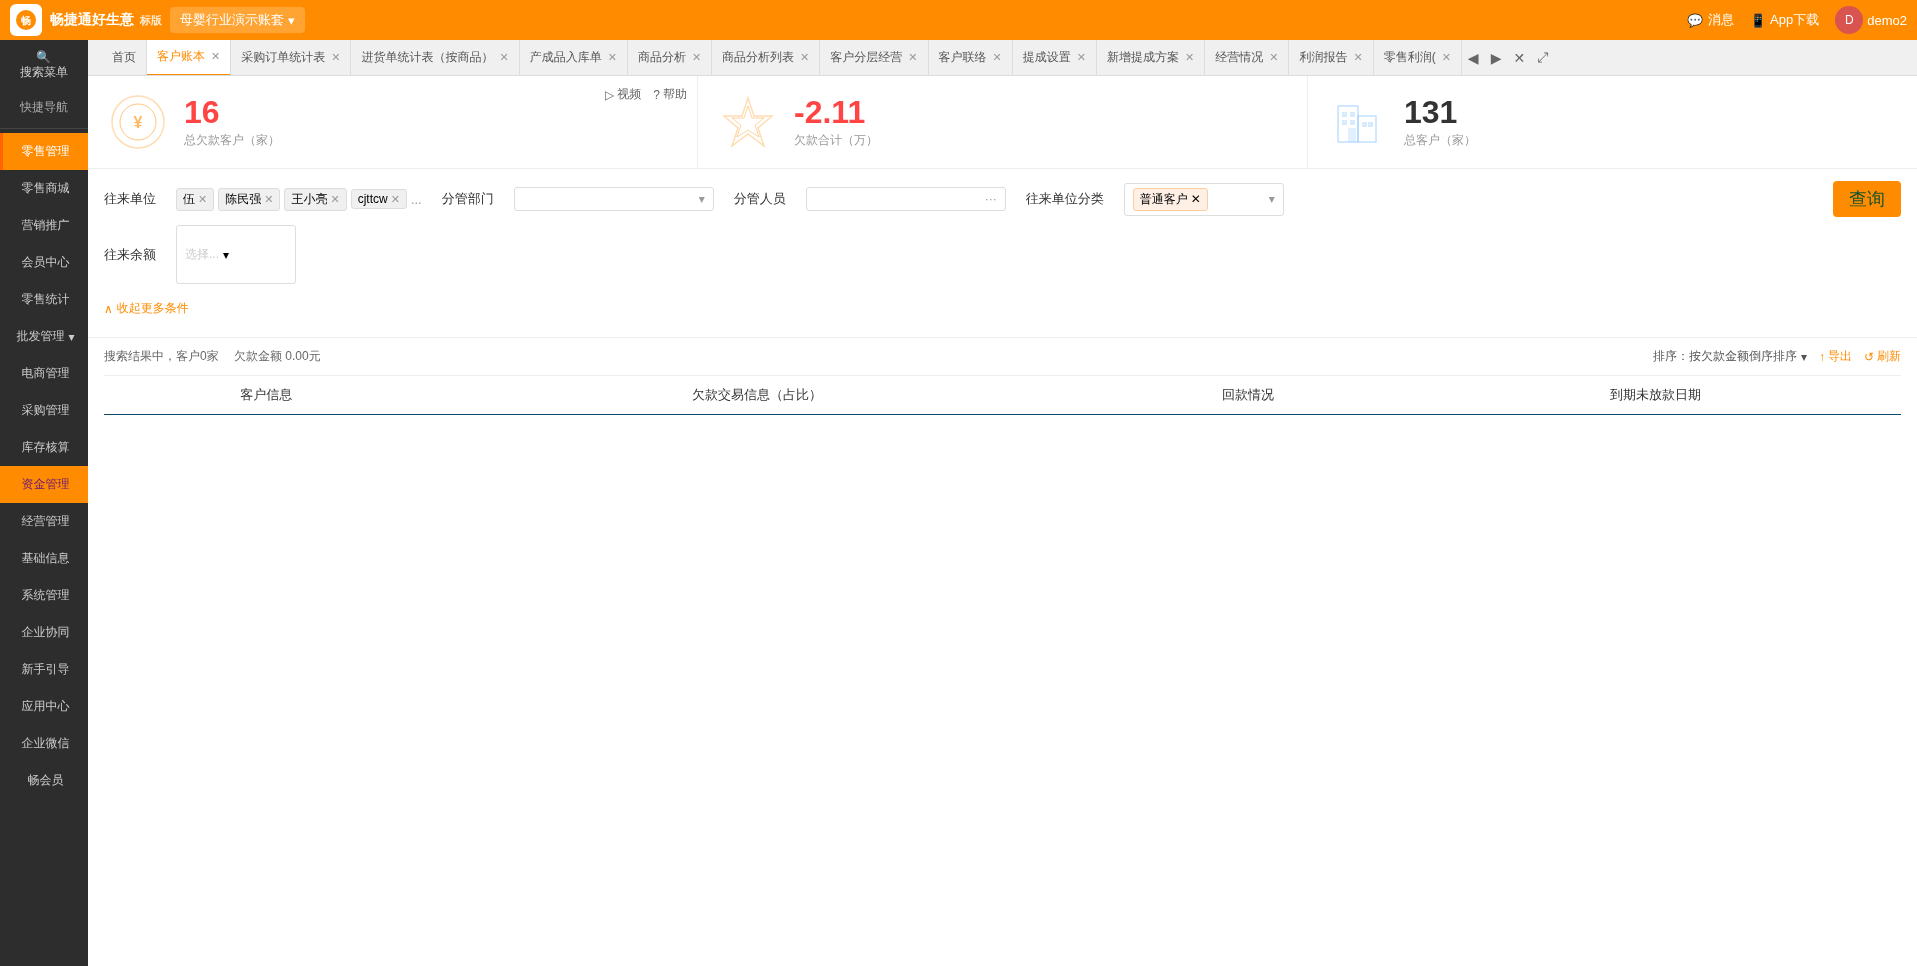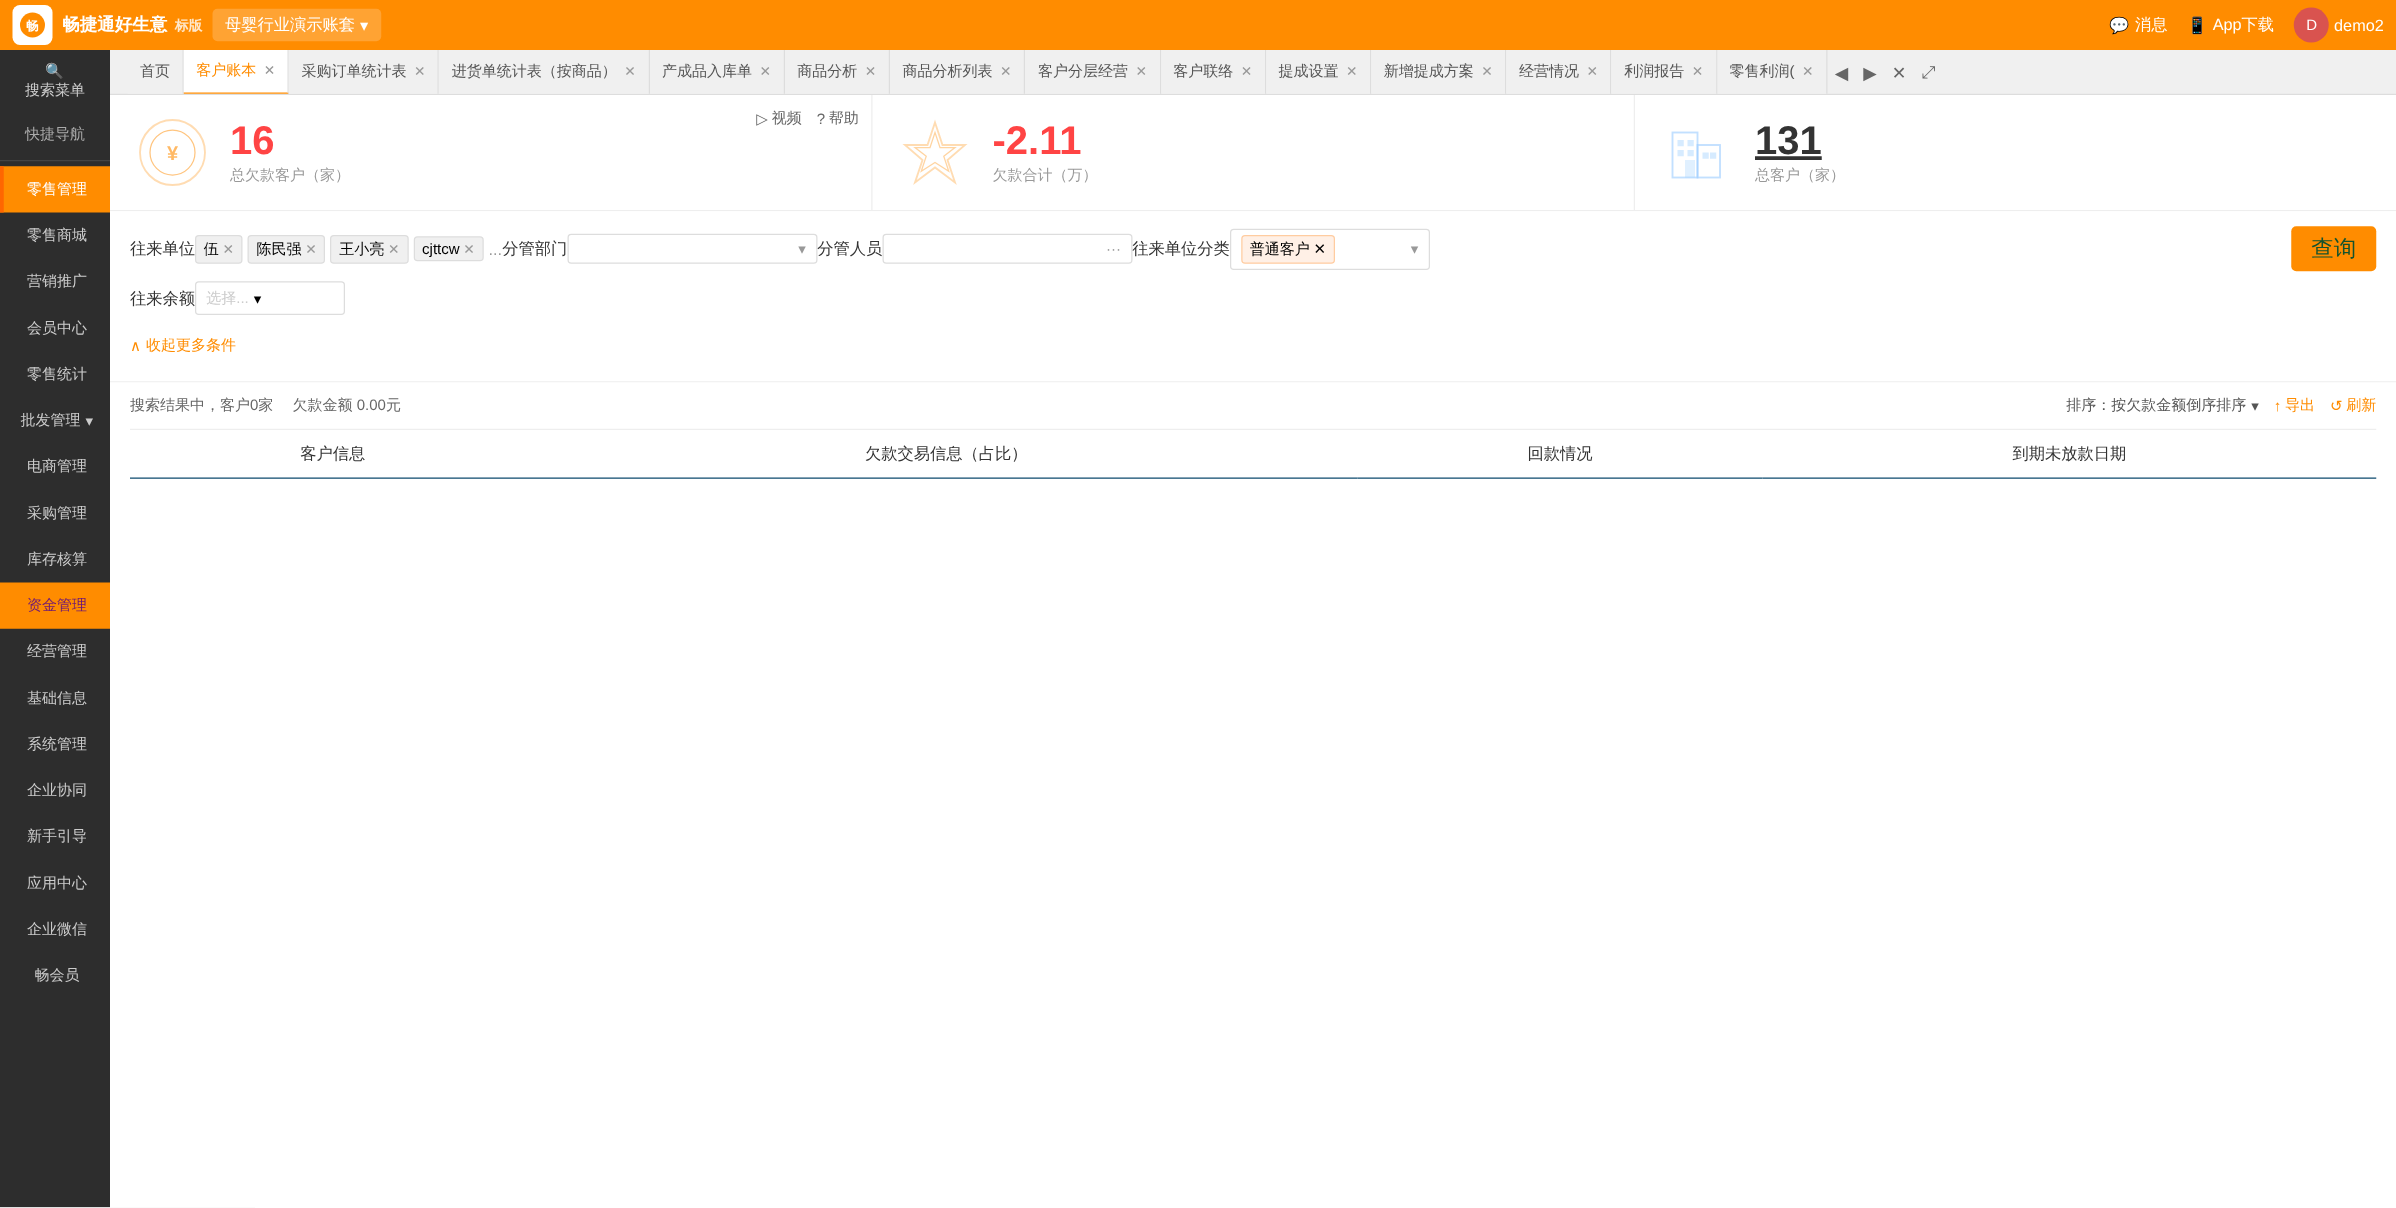--- a/index.html
+++ b/index.html
@@ -100,32 +100,32 @@
       gap: 16px;
       border-right: 1px solid #eee;
       position: relative;
     }
     .stat-item:last-child { border-right: none; }
     .stat-icon { width: 60px; height: 60px; display: flex; align-items: center; justify-content: center; }
     .stat-icon svg { width: 56px; height: 56px; }
     .stat-info { display: flex; flex-direction: column; }
     .stat-value { font-size: 32px; font-weight: bold; color: #ff4444; line-height: 1; }
     .stat-value.negative { color: #ff4444; }
-    .stat-value.dark { color: #333; text-decoration: underline; }
+    .stat-value.dark { color: #333; }
     .stat-label { font-size: 12px; color: #999; margin-top: 4px; }
     .stat-top-right { position: absolute; top: 10px; right: 10px; display: flex; gap: 12px; font-size: 12px; color: #666; }
     .stat-top-right-link { cursor: pointer; display: flex; align-items: center; gap: 3px; }
 
     
     .filter-bar {
       padding: 12px 16px;
       background: white;
       border-bottom: 1px solid #eee;
     }
-    .filter-row { display: flex; align-items: center; gap: 0; margin-bottom: 8px; flex-wrap: wrap; }
+    .filter-row { display: flex; align-items: center; gap: 20px; margin-bottom: 8px; flex-wrap: wrap; }
     .filter-label { font-size: 13px; color: #333; white-space: nowrap; }
     .filter-tags { display: flex; align-items: center; gap: 4px; flex-wrap: wrap; }
     .filter-tag {
       background: #f0f0f0;
       border: 1px solid #ddd;
       border-radius: 3px;
       padding: 2px 6px;
       font-size: 12px;
       display: flex;
       align-items: center;
@@ -144,21 +144,21 @@
       gap: 4px;
       cursor: pointer;
       background: white;
       min-width: 160px;
     }
     .filter-select-wide { min-width: 200px; }
     .filter-select .arrow { color: #999; margin-left: auto; }
     .filter-input {
       border: 1px solid #ddd;
       border-radius: 3px;
-      padding: 4px 8px;
+      padding: 20px 8px;
       font-size: 12px;
       background: white;
       min-width: 120px;
       display: flex; align-items: center; gap: 4px; cursor: pointer;
     }
     .collapse-btn { display: flex; align-items: center; gap: 4px; color: #ff8c00; font-size: 12px; cursor: pointer; margin: 4px auto; }
     .filter-classify-tag {
       background: #fff0e6;
       border: 1px solid #ffcca0;
       border-radius: 3px;

